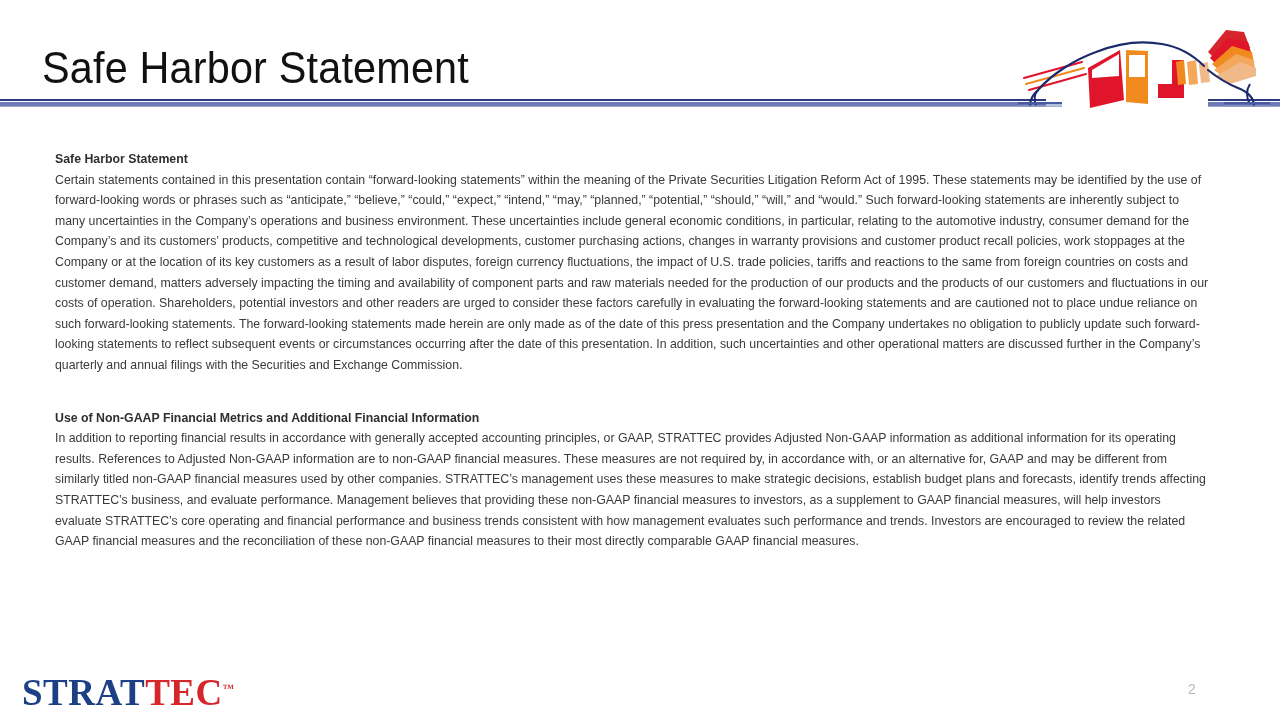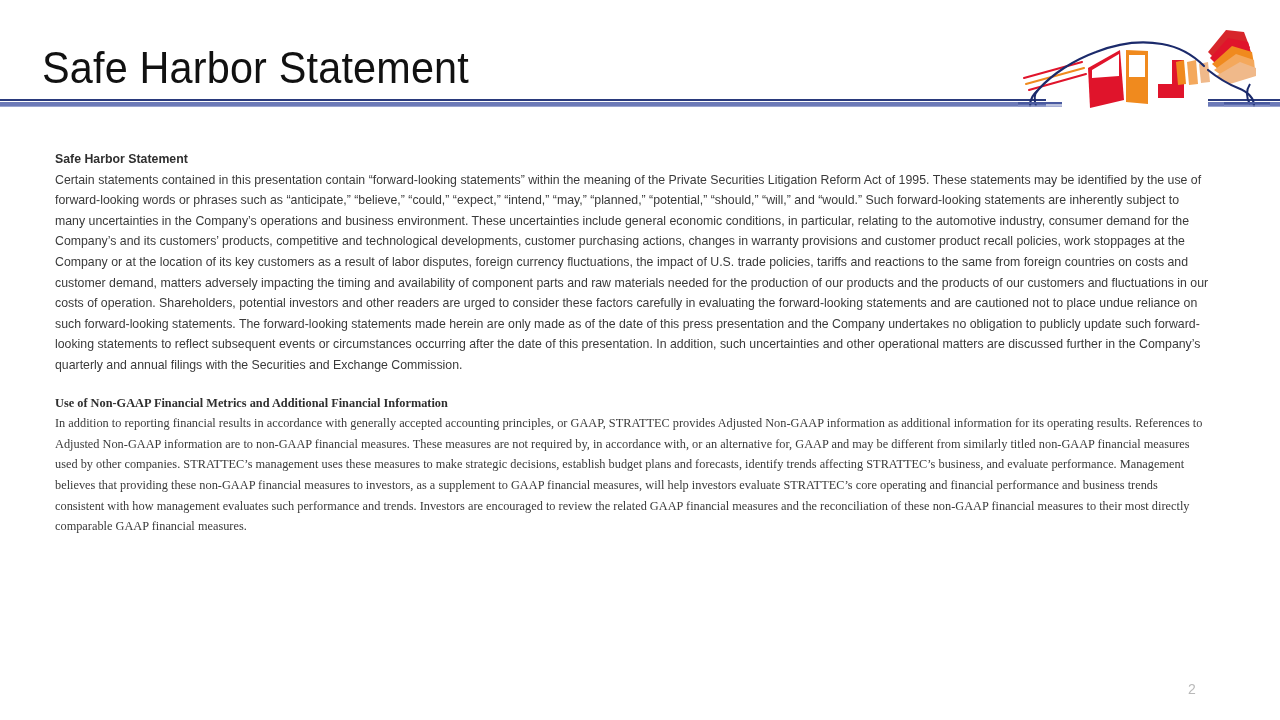--- a/index.html
+++ b/index.html
@@ -109,21 +109,21 @@
   }
 
   
   .content {
     position: absolute;
     left: 55px;
     top: 149px;
     width: 1155px;
   }
   .block { margin: 0 0 0 0; }
-  .block + .block { margin-top: 17px; font-family: Liberation Serif, serif; }
+  .block + .block { margin-top: 32px; }
 
   .sec-head {
     font-size: 13.4px;
     line-height: 20.6px;
     font-weight: 700;
     color: #2f2f2f;
     transform: scaleX(0.92);
     transform-origin: left top;
     width: 108.7%;
     margin-bottom: 0px;
@@ -246,17 +246,18 @@
 
     <div class="block gap-para">
       <div class="sec-head">Use of Non-GAAP Financial Metrics and Additional Financial Information</div>
       <div class="para">In addition to reporting financial results in accordance with generally accepted accounting principles, or GAAP, STRATTEC provides Adjusted Non-GAAP information as additional information for its operating results.  References to Adjusted Non-GAAP information are to non-GAAP financial measures.  These measures are not required by, in accordance with, or an alternative for, GAAP and may be different from similarly titled non-GAAP financial measures used by other companies. STRATTEC’s management uses these measures to make strategic decisions, establish budget plans and forecasts, identify trends affecting STRATTEC’s business, and evaluate performance.  Management believes that providing these non-GAAP financial measures to investors, as a supplement to GAAP financial measures, will help investors evaluate STRATTEC’s core operating and financial performance and business trends consistent with how management evaluates such performance and trends.   Investors are encouraged to review the related GAAP financial measures and the reconciliation of these non-GAAP financial measures to their most directly comparable GAAP financial measures.</div>
     </div>
 
 
   </div>
 
   <div class="footer">
+    <div class="brand-logo"><span class="brand-strat">STRAT</span><span class="brand-tec">TEC</span><span class="brand-tm">™</span></div>
 
     <div class="page-number">2</div>
   </div>
 
 </div>
 
 </body></html>

